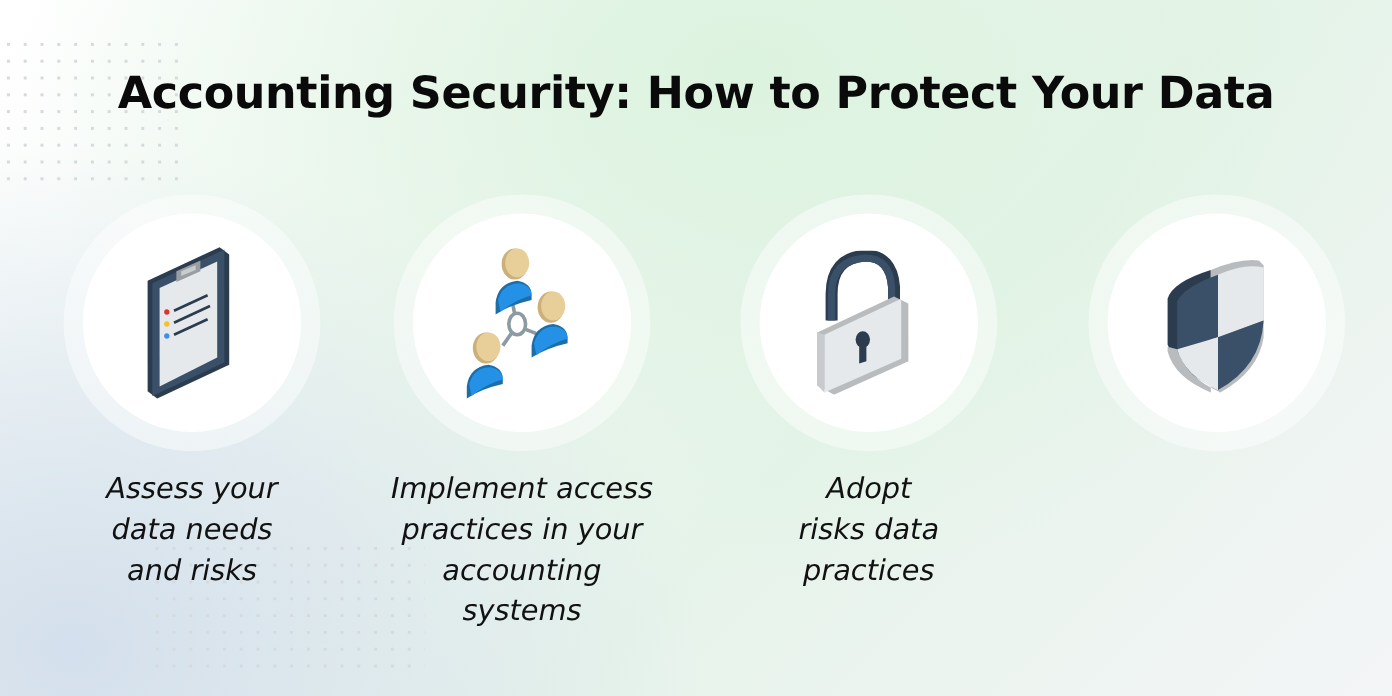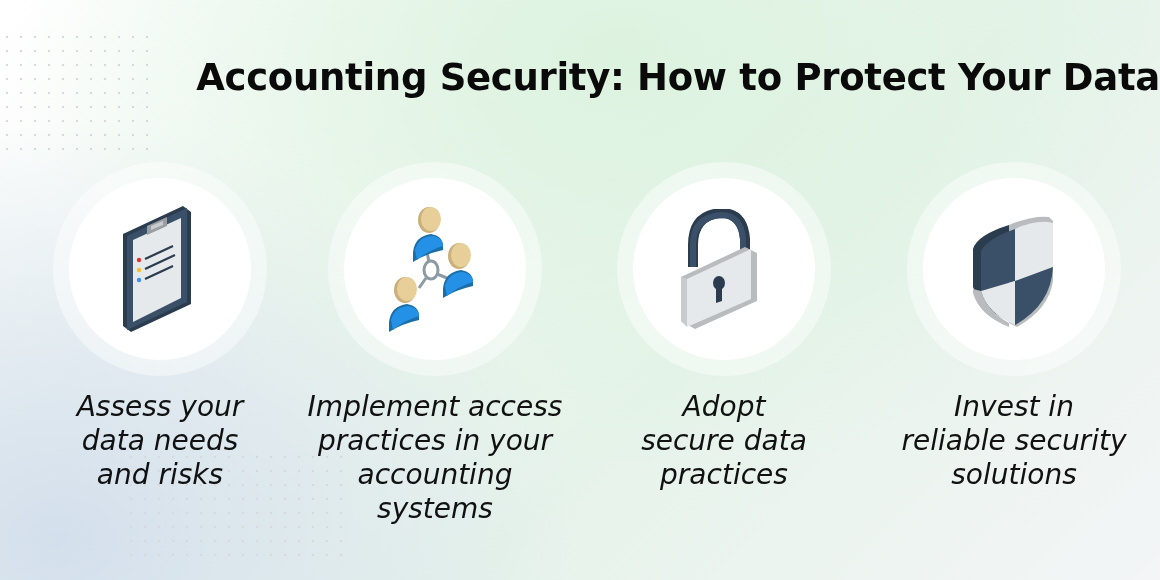--- a/index.html
+++ b/index.html
@@ -13,40 +13,40 @@
     }
     .dots {
       position: absolute;
       background-image: radial-gradient(circle, #d6dadd 1.2px, rgba(0,0,0,0) 1.6px);
       background-size: 14px 14px;
     }
     .dots-tl { left: 0; top: 30px; width: 150px; height: 130px; }
     .dots-bl { left: 124px; top: 450px; width: 230px; height: 110px; }
     .title {
       position: absolute; left: 0; right: 0; top: 56px;
-      text-align: right; font-size: 37px; font-weight: bold;
+      text-align: center; font-size: 37px; font-weight: bold;
       color: #0a0a0a; letter-spacing: -0.3px;
     }
     .step {
       position: absolute; top: 162px; width: 260px;
       display: flex; flex-direction: column; align-items: center;
     }
     .halo {
       width: 214px; height: 214px; border-radius: 50%;
       background: rgba(255,255,255,0.45);
       display: flex; align-items: center; justify-content: center;
     }
     .circle {
       width: 182px; height: 182px; border-radius: 50%;
       background: #ffffff;
       display: flex; align-items: center; justify-content: center;
     }
     .label {
       margin-top: 14px; text-align: center;
-      font-size: 28px; line-height: 34px; font-style: italic;
+      font-size: 24px; line-height: 34px; font-style: italic;
       color: #111; white-space: pre-line;
     }
   </style>
 </head>
 <body>
 
 <div class="dots dots-tl"></div>
 <div class="dots dots-bl"></div>
 
 <h1 class="title" style="margin:0;">Accounting Security: How to Protect Your Data</h1>
@@ -116,34 +116,31 @@
         <path d="M14,58 L14,36 Q14,8 42,6 Q62,6 64,30 L64,42" fill="none" stroke="#3a5068" stroke-width="6"></path>
         <polygon points="2,68 66,38 78,44 78,92 16,120 2,112" fill="#b9bcbf"></polygon>
         <polygon points="8,70 72,40 72,90 8,118" fill="#e6e9ec"></polygon>
         <polygon points="2,68 8,70 8,118 2,112" fill="#c8cbcd"></polygon>
         <ellipse cx="40" cy="74" rx="6" ry="7" fill="#2b3c4f"></ellipse>
         <polygon points="37,78 43,76 43,92 37,94" fill="#2b3c4f"></polygon>
       </svg>
     </div>
   </div>
   <div class="label">Adopt
-secure data
+risks data
 practices</div>
 </div>
 
 <div class="step" style="left:884px;">
   <div class="halo">
     <div class="circle">
       <svg width="90" height="120" viewBox="0 0 90 120">
         <path d="M4,40 Q8,26 40,16 L40,112 Q12,100 4,78 Z" fill="#2b3c4f"></path>
         <path d="M4,80 L12,82 Q18,102 40,114 L40,118 Q10,106 4,84 Z" fill="#b9bcbf"></path>
         <path d="M40,16 Q64,6 80,8 L84,12 L84,72 Q80,100 48,118 L40,114 Z" fill="#b9bcbf"></path>
         <path d="M12,42 Q18,30 46,20 L46,72 L12,82 Z" fill="#3a5068"></path>
         <path d="M46,20 Q68,10 84,14 L84,58 L46,72 Z" fill="#e6e9ec"></path>
         <path d="M12,82 L46,72 L46,116 Q18,104 12,82 Z" fill="#e6e9ec"></path>
         <path d="M46,72 L84,58 Q82,96 46,116 Z" fill="#3a5068"></path>
       </svg>
     </div>
   </div>
-  <div class="label">Invest in
-reliable security
-solutions</div>
 </div>
 
 </body></html>

